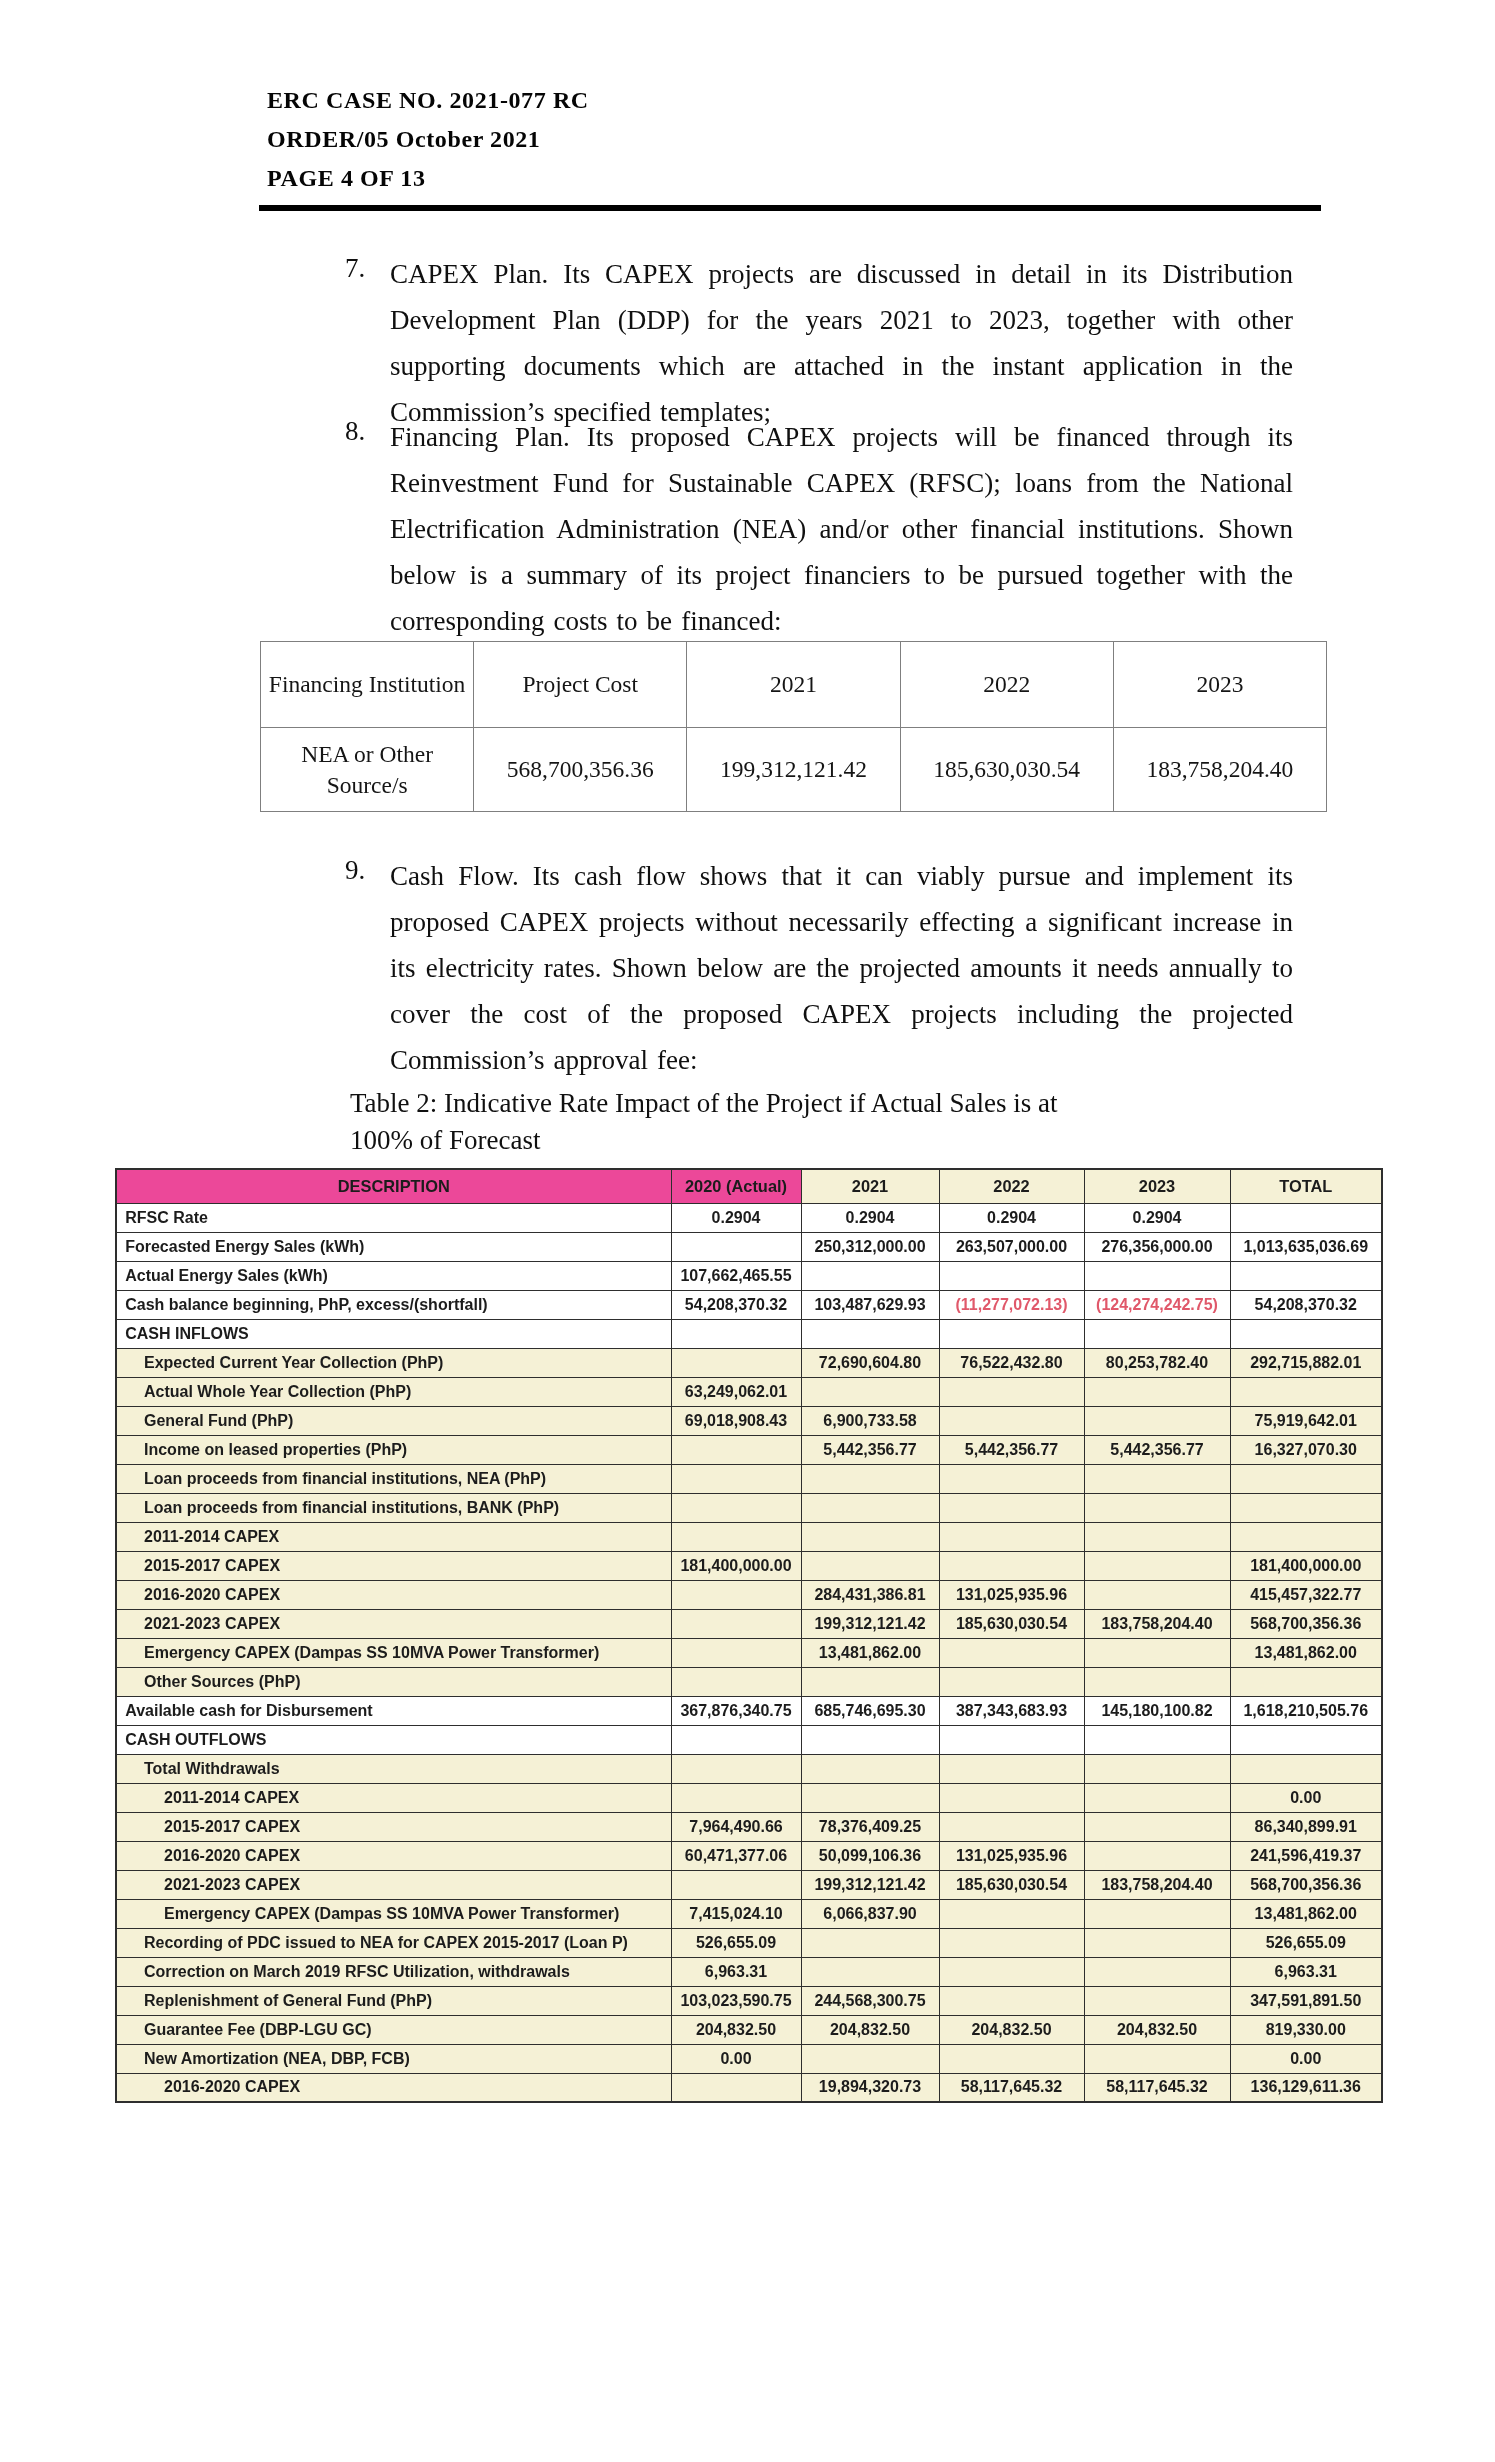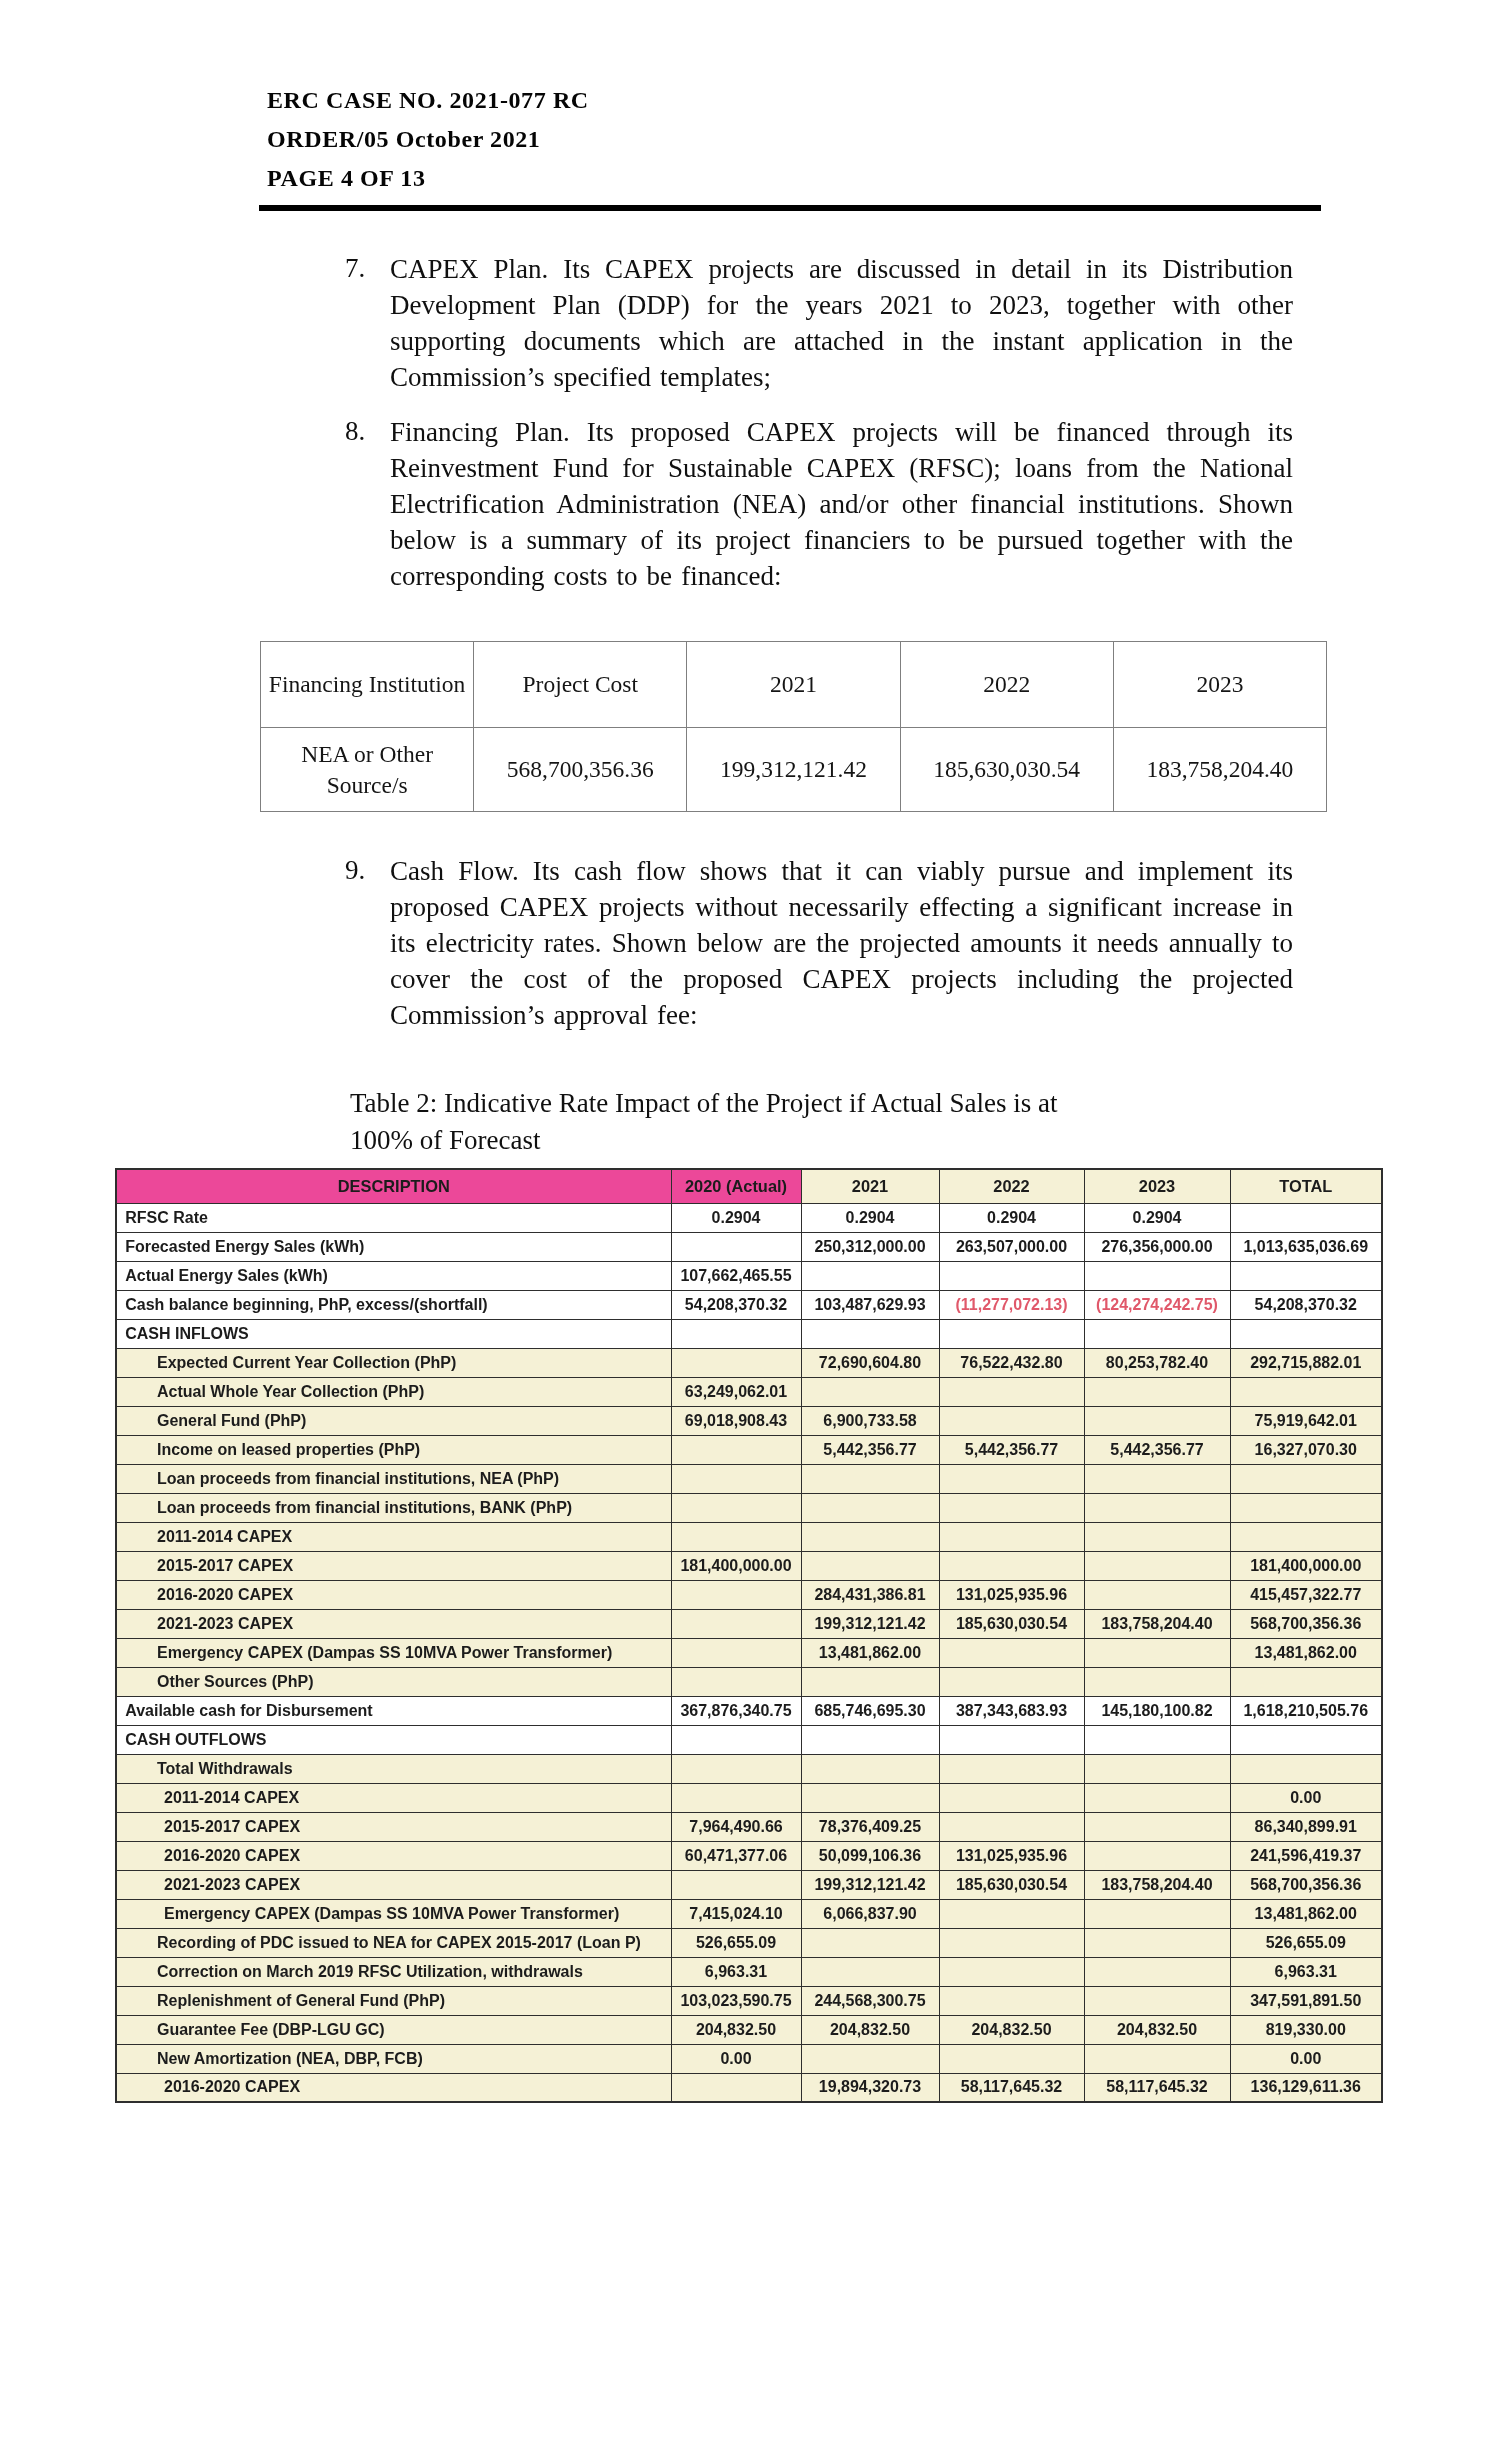--- a/index.html
+++ b/index.html
@@ -17,21 +17,21 @@
     position:absolute;left:267px;top:81px;
     font-weight:bold;font-size:24px;line-height:39px;letter-spacing:0.6px;
     color:#050505;white-space:nowrap;
   }
   .rule{position:absolute;left:259px;top:205px;width:1062px;height:6.4px;background:#000;}
   .para{position:absolute;left:345px;width:948px;}
   #para7{top:251px;}
   #para8{top:414px;}
   #para9{top:853px;}
   .pnum{position:absolute;left:0;top:0;font-size:27px;line-height:35px;}
-  .ptxt{margin-left:45px;font-size:27px;line-height:36px;text-align:justify;word-spacing:2.3px;}
+  .ptxt{margin-left:45px;font-size:27px;line-height:46px;text-align:justify;word-spacing:2.3px;}
   .caption{position:absolute;left:350px;top:1085px;width:997px;font-size:27px;line-height:37px;}
   
   .t1{
     position:absolute;left:260px;top:641px;width:1067px;
     border-collapse:collapse;table-layout:fixed;
     font-size:23.5px;color:#151515;text-align:center;
   }
   .t1 th,.t1 td{border:1.8px solid var(--grayline);font-weight:normal;line-height:30.5px;padding:0 3.5px;}
   .t1 thead tr{height:86px;}
   .t1 tbody tr{height:84px;}
@@ -47,21 +47,21 @@
     border-left:1.2px solid var(--tableline);border-right:1.2px solid var(--tableline);
     overflow:hidden;white-space:nowrap;padding:0;
   }
   .t2 thead tr{height:34px;}
   .t2 tbody tr{height:29px;}
   .t2 th{font-size:16.4px;text-align:center;background:#ec4899;}
   .t2 th.cream{background:var(--cream);}
   .t2 td.lbl{text-align:left;}
   .t2 td.num{text-align:center;}
   .t2 .i0{padding-left:8.2px;}
-  .t2 .i1{padding-left:40px;margin-left:40px;}
+  .t2 .i1{padding-left:27px;margin-left:40px;}
   .t2 .i2{padding-left:47px;}
   .t2 tr.shade td{background:var(--cream);}
   .t2 td.neg{color:var(--neg);}
 </style>
 </head>
 <body>
 
 <div class="page">
 
   <div class="hdr">

